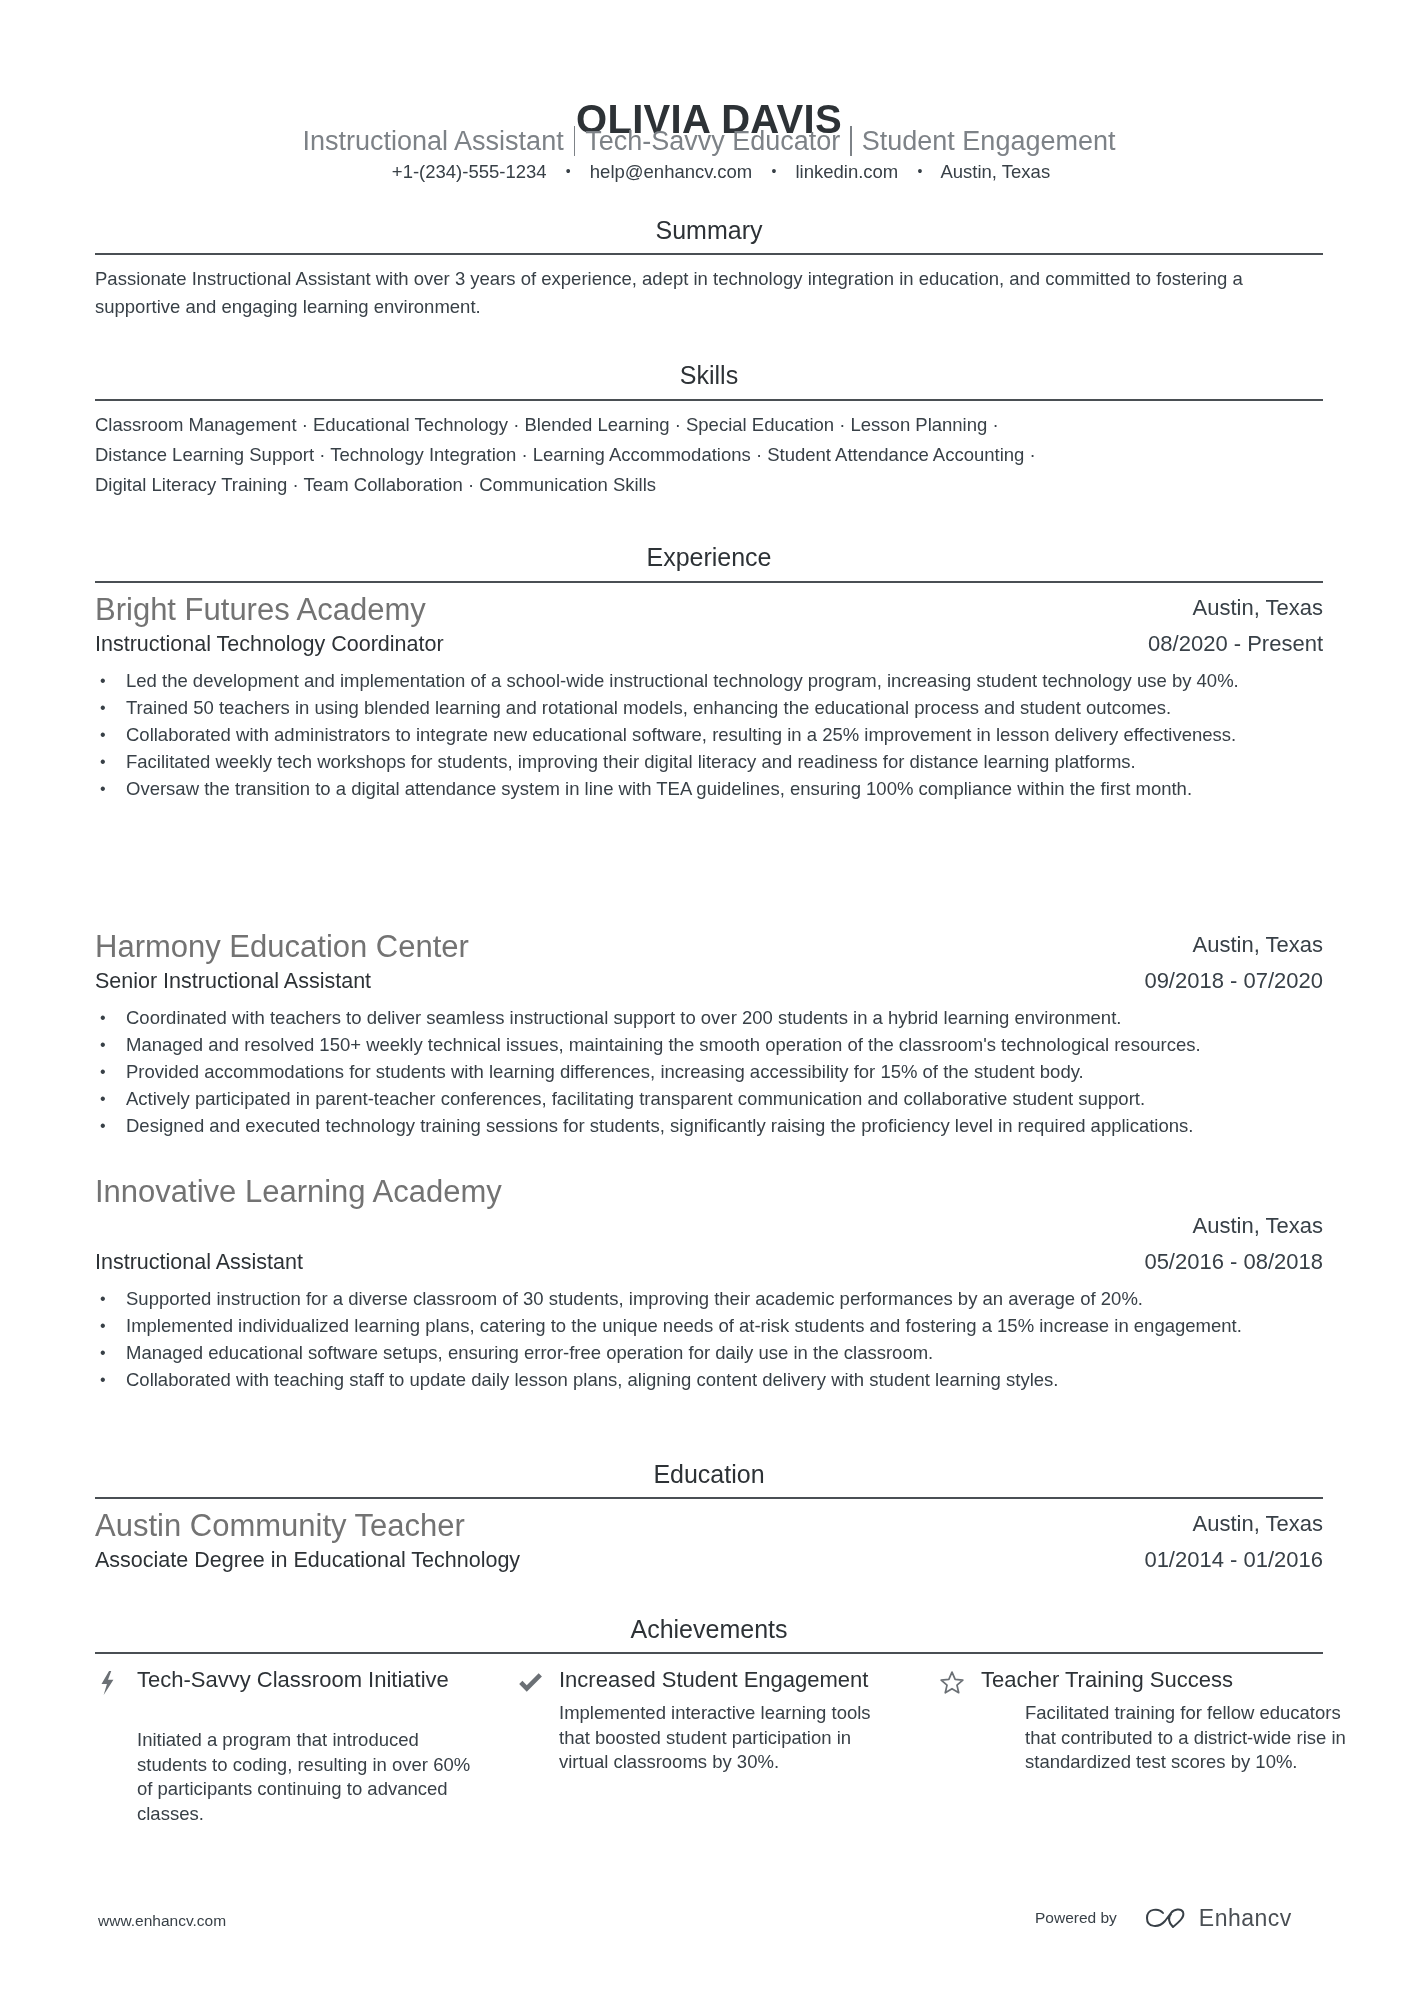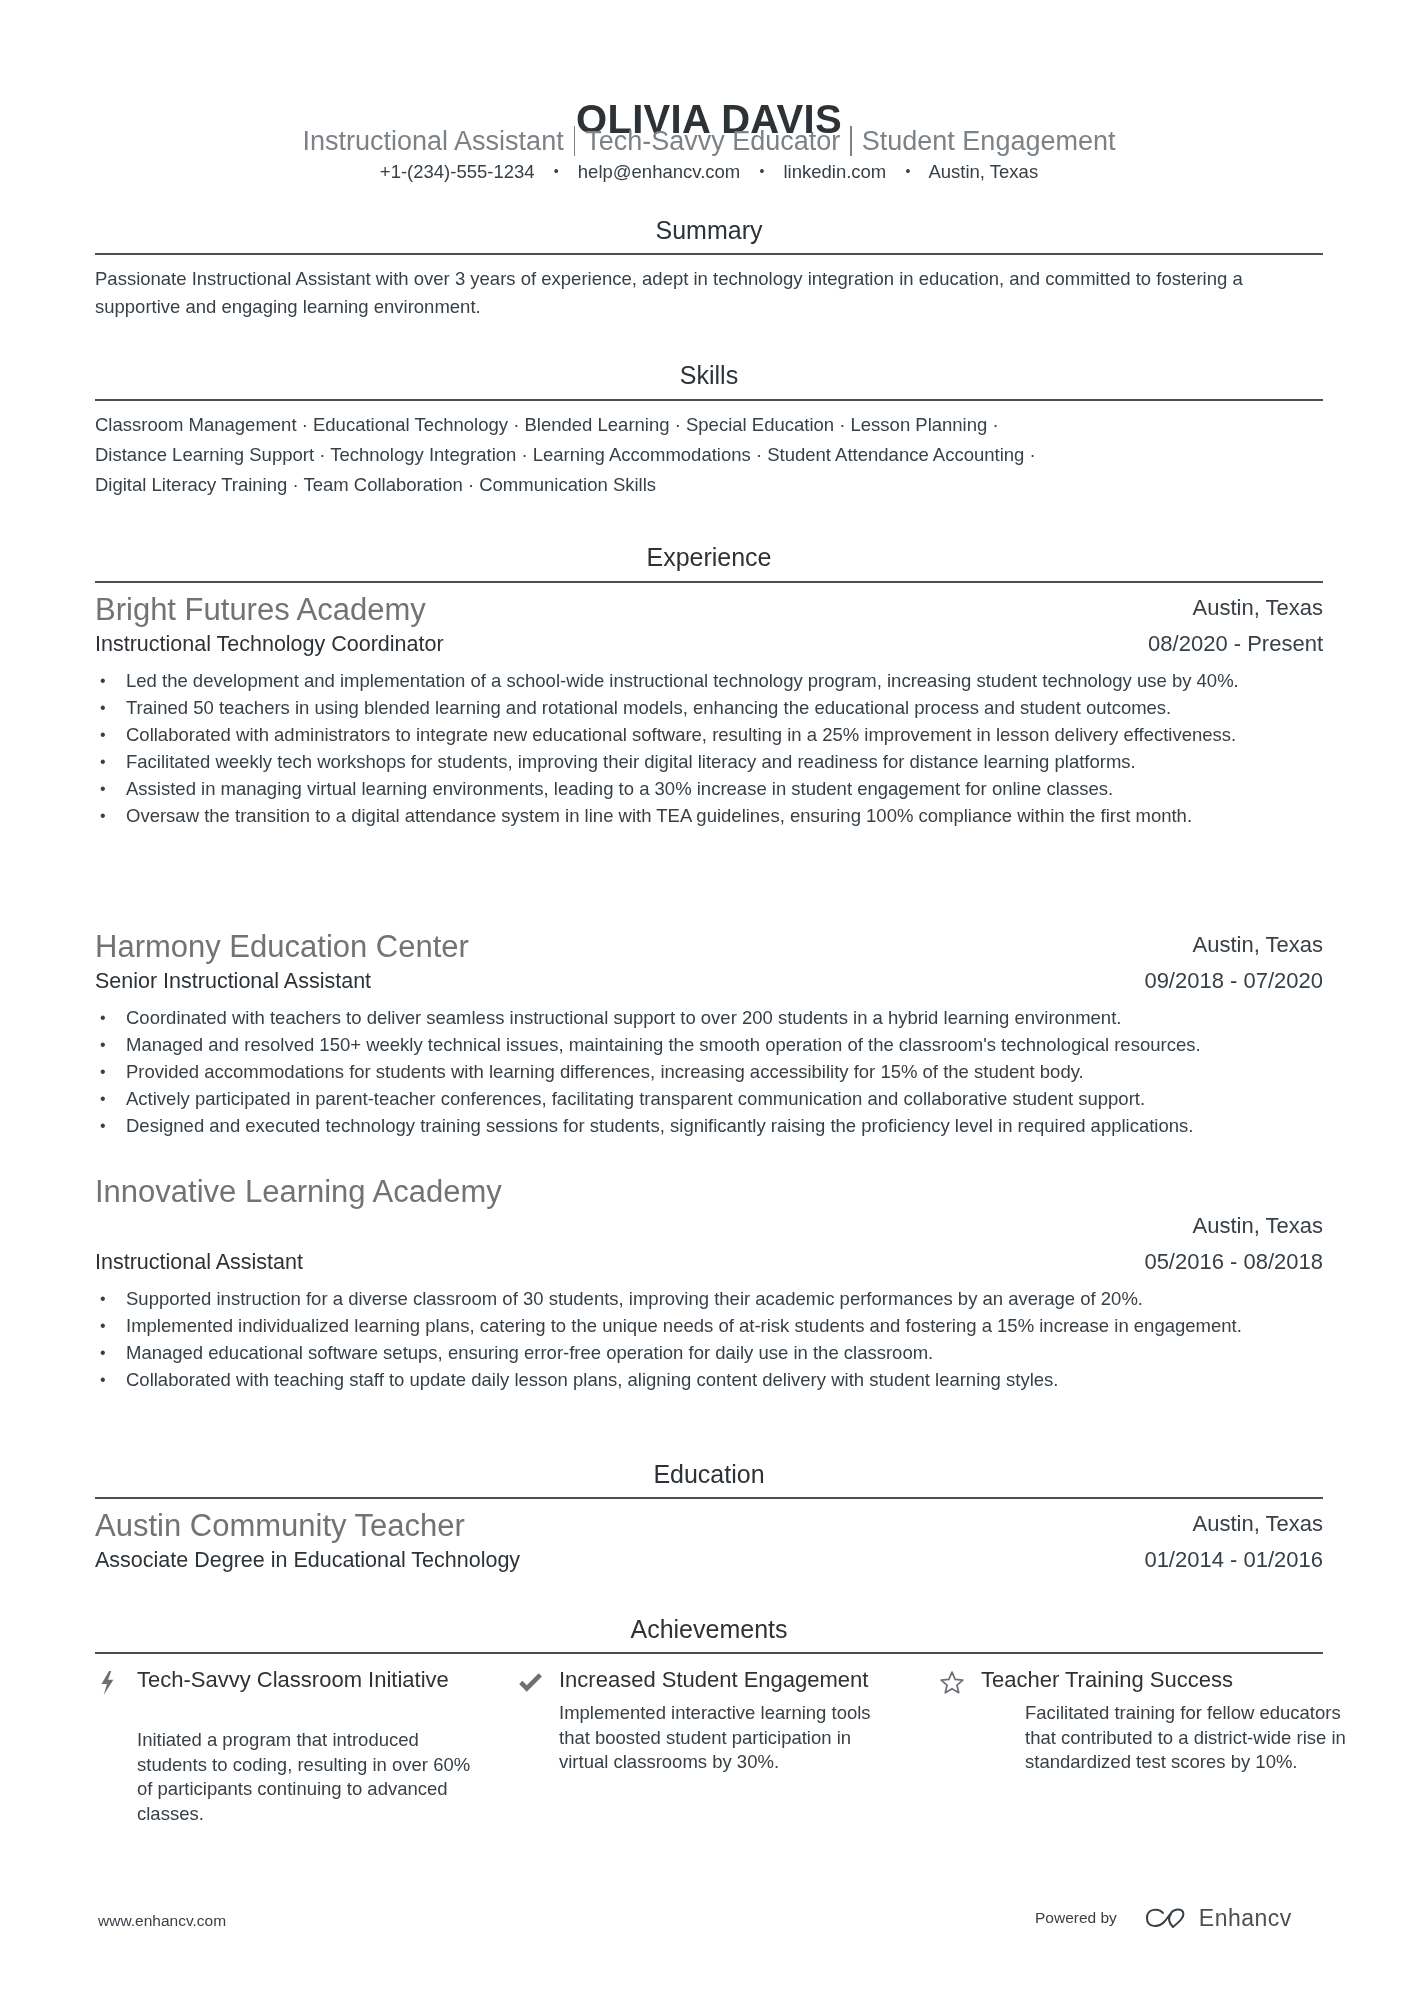--- a/index.html
+++ b/index.html
@@ -16,21 +16,21 @@
       position: absolute; top: 99px; left: 0; width: 1228px;
       font-size: 40px; font-weight: bold; color: #2d3236; letter-spacing: 0.3px;
       line-height: 40px;
     }
     .title {
       position: absolute; top: 124px; left: 0; width: 1228px;
       font-size: 27px; color: #7d8287; line-height: 34px;
     }
     .title .sep { display: inline-block; width: 1.5px; height: 30px; background: #7d8287; vertical-align: -6px; margin: 0 10px; }
     .contact {
-      position: absolute; top: 159px; left: 0; width: 1228px;
+      position: absolute; top: 159px; left: 12px; width: 1228px;
       font-size: 18.5px; color: #384047; line-height: 24px;
     }
     .contact .dot { margin: 0 14px; font-size: 14px; vertical-align: 2px; }
 
     .section-head {
       position: absolute; left: 0; width: 1228px; text-align: center;
       font-size: 25px; color: #2d3236; line-height: 32px;
     }
     .rule { position: absolute; left: 0; width: 1228px; height: 2px; background: #4a4f54; }
 
@@ -94,21 +94,20 @@
   <div>
     <div class="org" style="top:594px;">Bright Futures Academy</div>
     <div class="loc" style="top:594px;">Austin, Texas</div>
     <div class="role" style="top:630px;text-align:right;">Instructional Technology Coordinator</div>
     <div class="dates" style="top:630px;">08/2020 - Present</div>
     <ul class="bullets" style="top:667px;">
       <li>Led the development and implementation of a school-wide instructional technology program, increasing student technology use by 40%.</li>
       <li>Trained 50 teachers in using blended learning and rotational models, enhancing the educational process and student outcomes.</li>
       <li>Collaborated with administrators to integrate new educational software, resulting in a 25% improvement in lesson delivery effectiveness.</li>
       <li>Facilitated weekly tech workshops for students, improving their digital literacy and readiness for distance learning platforms.</li>
-      <li>Assisted in managing virtual learning environments, leading to a 30% increase in student engagement for online classes.</li>
       <li>Oversaw the transition to a digital attendance system in line with TEA guidelines, ensuring 100% compliance within the first month.</li>
     </ul>
   </div>
 
   <div>
     <div class="org" style="top:931px;">Harmony Education Center</div>
     <div class="loc" style="top:931px;">Austin, Texas</div>
     <div class="role" style="top:967px;">Senior Instructional Assistant</div>
     <div class="dates" style="top:967px;">09/2018 - 07/2020</div>
     <ul class="bullets" style="top:1004px;">

